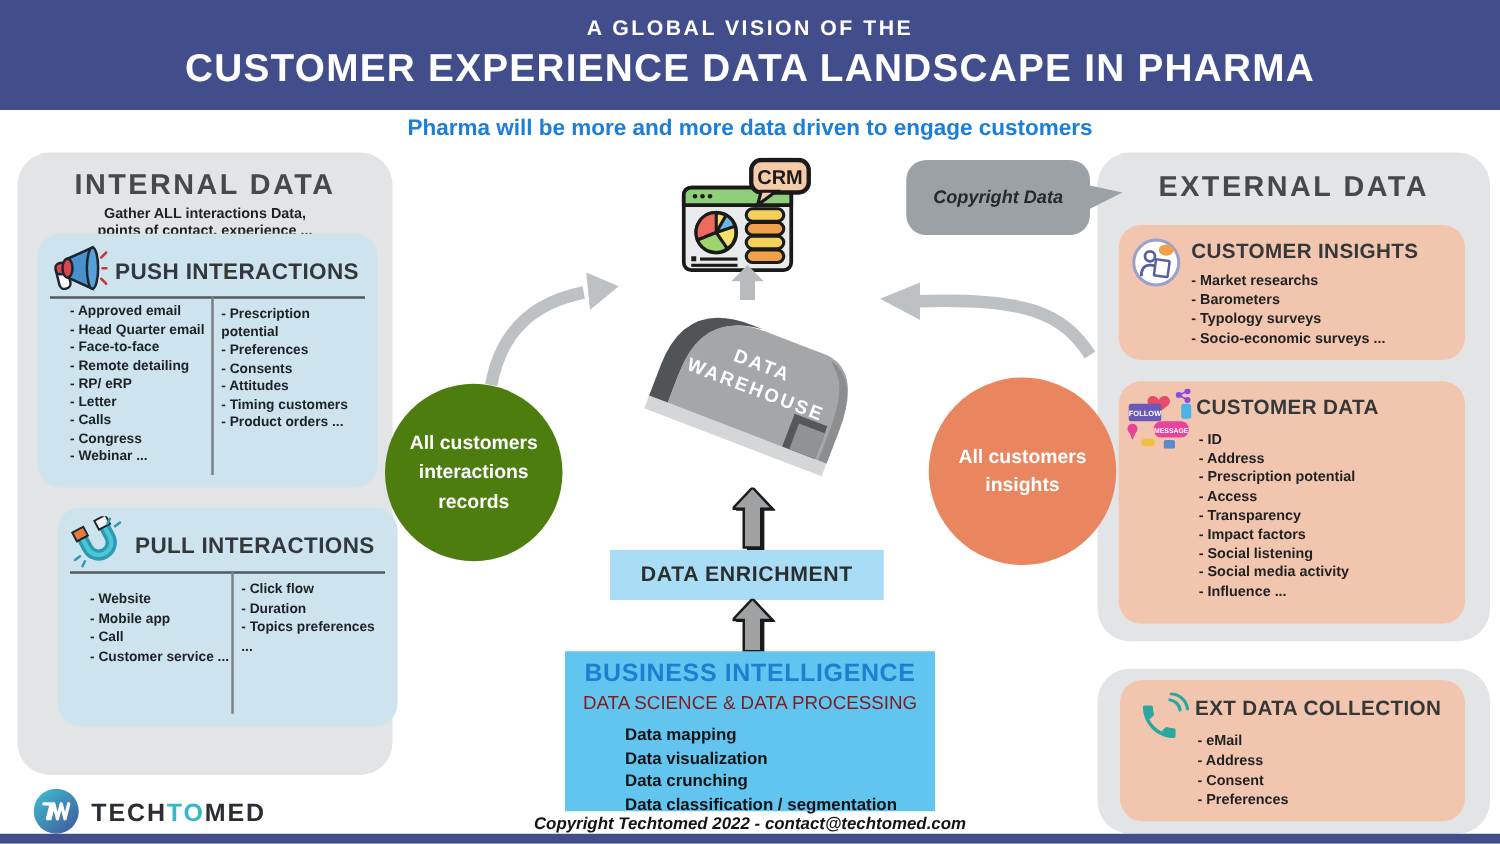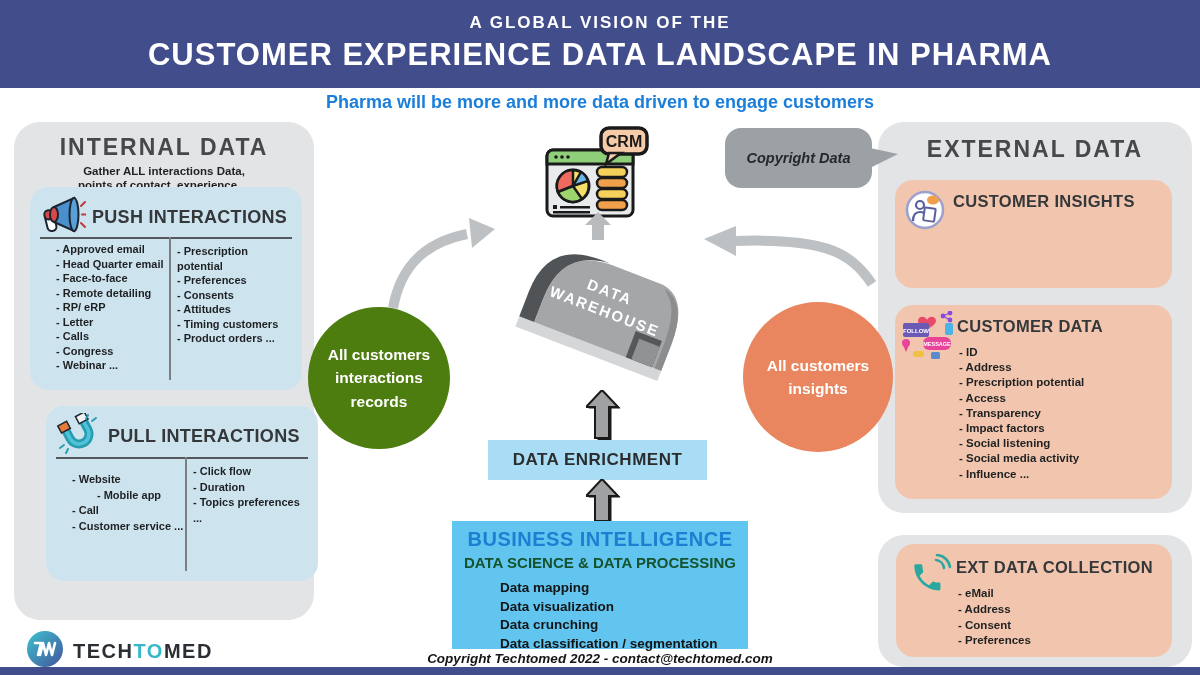--- a/index.html
+++ b/index.html
@@ -47,21 +47,21 @@
           display:flex;align-items:center;justify-content:center;font-size:14.5px;font-style:italic;
           font-weight:bold;color:#26282a;z-index:4;}
   .bubble:after{content:"";position:absolute;right:-26px;top:20px;border-left:28px solid #9ca1a5;
                 border-top:6px solid transparent;border-bottom:14px solid transparent;}
 
   
   .enrichment{left:488px;top:440px;width:219px;height:40px;background:#a9ddf6;display:flex;align-items:center;
               justify-content:center;font-size:17px;font-weight:bold;color:#2b2d2f;letter-spacing:.5px;}
   .bi-box{left:452px;top:521px;width:296px;height:128px;background:#62c5f0;padding-top:7px;}
   .bi-title{width:100%;text-align:center;font-size:20px;font-weight:bold;color:#1b7fd2;letter-spacing:.5px;}
-  .bi-sub{width:100%;text-align:center;font-size:15px;font-weight:bold;color:#14532d;margin-top:3px;}
+  .bi-sub{width:100%;text-align:center;font-size:15px;font-weight:normal;color:#7f1d1d;margin-top:3px;}
   .bi-items{position:absolute;left:48px;top:58px;}
   .bi-item{font-size:13.5px;font-weight:bold;color:#121416;line-height:18.5px;}
   .copyright{left:0;top:651px;width:1200px;text-align:center;font-size:13.5px;font-weight:bold;
              font-style:italic;color:#141414;}
   .footer-band{left:0;top:667px;width:1200px;height:8px;background:#424e8c;}
 
   
   .logo{left:26px;top:630px;display:flex;align-items:center;z-index:6;}
   .logo-text{font-size:20px;font-weight:bold;letter-spacing:1.5px;margin-left:9px;color:#2b2f33;}
   .logo-teal{color:#35b8c8;}
@@ -133,21 +133,21 @@
             </g>
             <path d="M30,6 l2,-4 M36,8 l4,-3 M8,32 l-4,3 M12,36 l-2,4" stroke="#2a9bb0" stroke-width="2" stroke-linecap="round"></path>
           </svg>
         </span>
         <span class="box-title">PULL INTERACTIONS</span>
       </div>
       <div class="hrule" style="top:51px;"></div>
       <div class="vrule" style="left:139px;top:51px;bottom:10px;"></div>
       <div class="col" style="left:26px;top:66px;width:114px;">
         <div class="li" style="line-height:15.5px;">- Website</div>
-        <div class="li" style="line-height:15.5px;text-align:center;">- Mobile app</div>
+        <div class="li" style="line-height:15.5px;">- Mobile app</div>
         <div class="li" style="line-height:15.5px;">- Call</div>
         <div class="li" style="line-height:15.5px;">- Customer service ...</div>
       </div>
       <div class="col" style="left:147px;top:58px;width:118px;">
         <div class="li" style="line-height:15.5px;">- Click flow</div>
         <div class="li" style="line-height:15.5px;">- Duration</div>
         <div class="li" style="line-height:15.5px;">- Topics preferences ...</div>
       </div>
     </div>
   </div>
@@ -250,20 +250,26 @@
     <span class="abs" style="left:10px;top:10px;">
       <svg width="40" height="40" viewBox="0 0 40 40">
         <circle cx="20" cy="20" r="18" fill="#ffffff" stroke="#9ba0ce" stroke-width="2.5"></circle>
         <ellipse cx="28" cy="10" rx="6" ry="4.5" fill="#f0a04a"></ellipse>
         <circle cx="15" cy="15" r="4" fill="none" stroke="#5a5f9e" stroke-width="2.2"></circle>
         <path d="M8,31 Q8,22 15,22 Q20,22 22,26" fill="none" stroke="#5a5f9e" stroke-width="2.2"></path>
         <rect x="19" y="18" width="11" height="13" rx="1" fill="#ffffff" stroke="#5a5f9e" stroke-width="2" transform="rotate(8 24 24)"></rect>
       </svg>
     </span>
     <div class="peach-title" style="left:58px;top:12px;">CUSTOMER INSIGHTS</div>
+    <div class="abs" style="left:58px;top:38px;">
+      <div class="pli">- Market researchs</div>
+      <div class="pli">- Barometers</div>
+      <div class="pli">- Typology surveys</div>
+      <div class="pli">- Socio-economic surveys ...</div>
+    </div>
   </div>
 
   <div class="peach-box" style="left:895px;top:305px;width:277px;height:194px;z-index:6;">
     <span class="abs" style="left:6px;top:6px;">
       <svg width="54" height="48" viewBox="0 0 54 48">
         <path d="M26,9 c2,-5 9,-4 9,1 c0,3 -4,5 -9,9 c-5,-4 -9,-6 -9,-9 c0,-5 7,-6 9,-1 Z" fill="#e84a6a"></path>
         <circle cx="42" cy="5" r="2.4" fill="#8a4ae0"></circle>
           <circle cx="49" cy="2" r="2.4" fill="#8a4ae0"></circle>
           <circle cx="49" cy="9" r="2.4" fill="#8a4ae0"></circle>
         <path d="M42,5 L49,2 M42,5 L49,9" stroke="#8a4ae0" stroke-width="1.2"></path>

